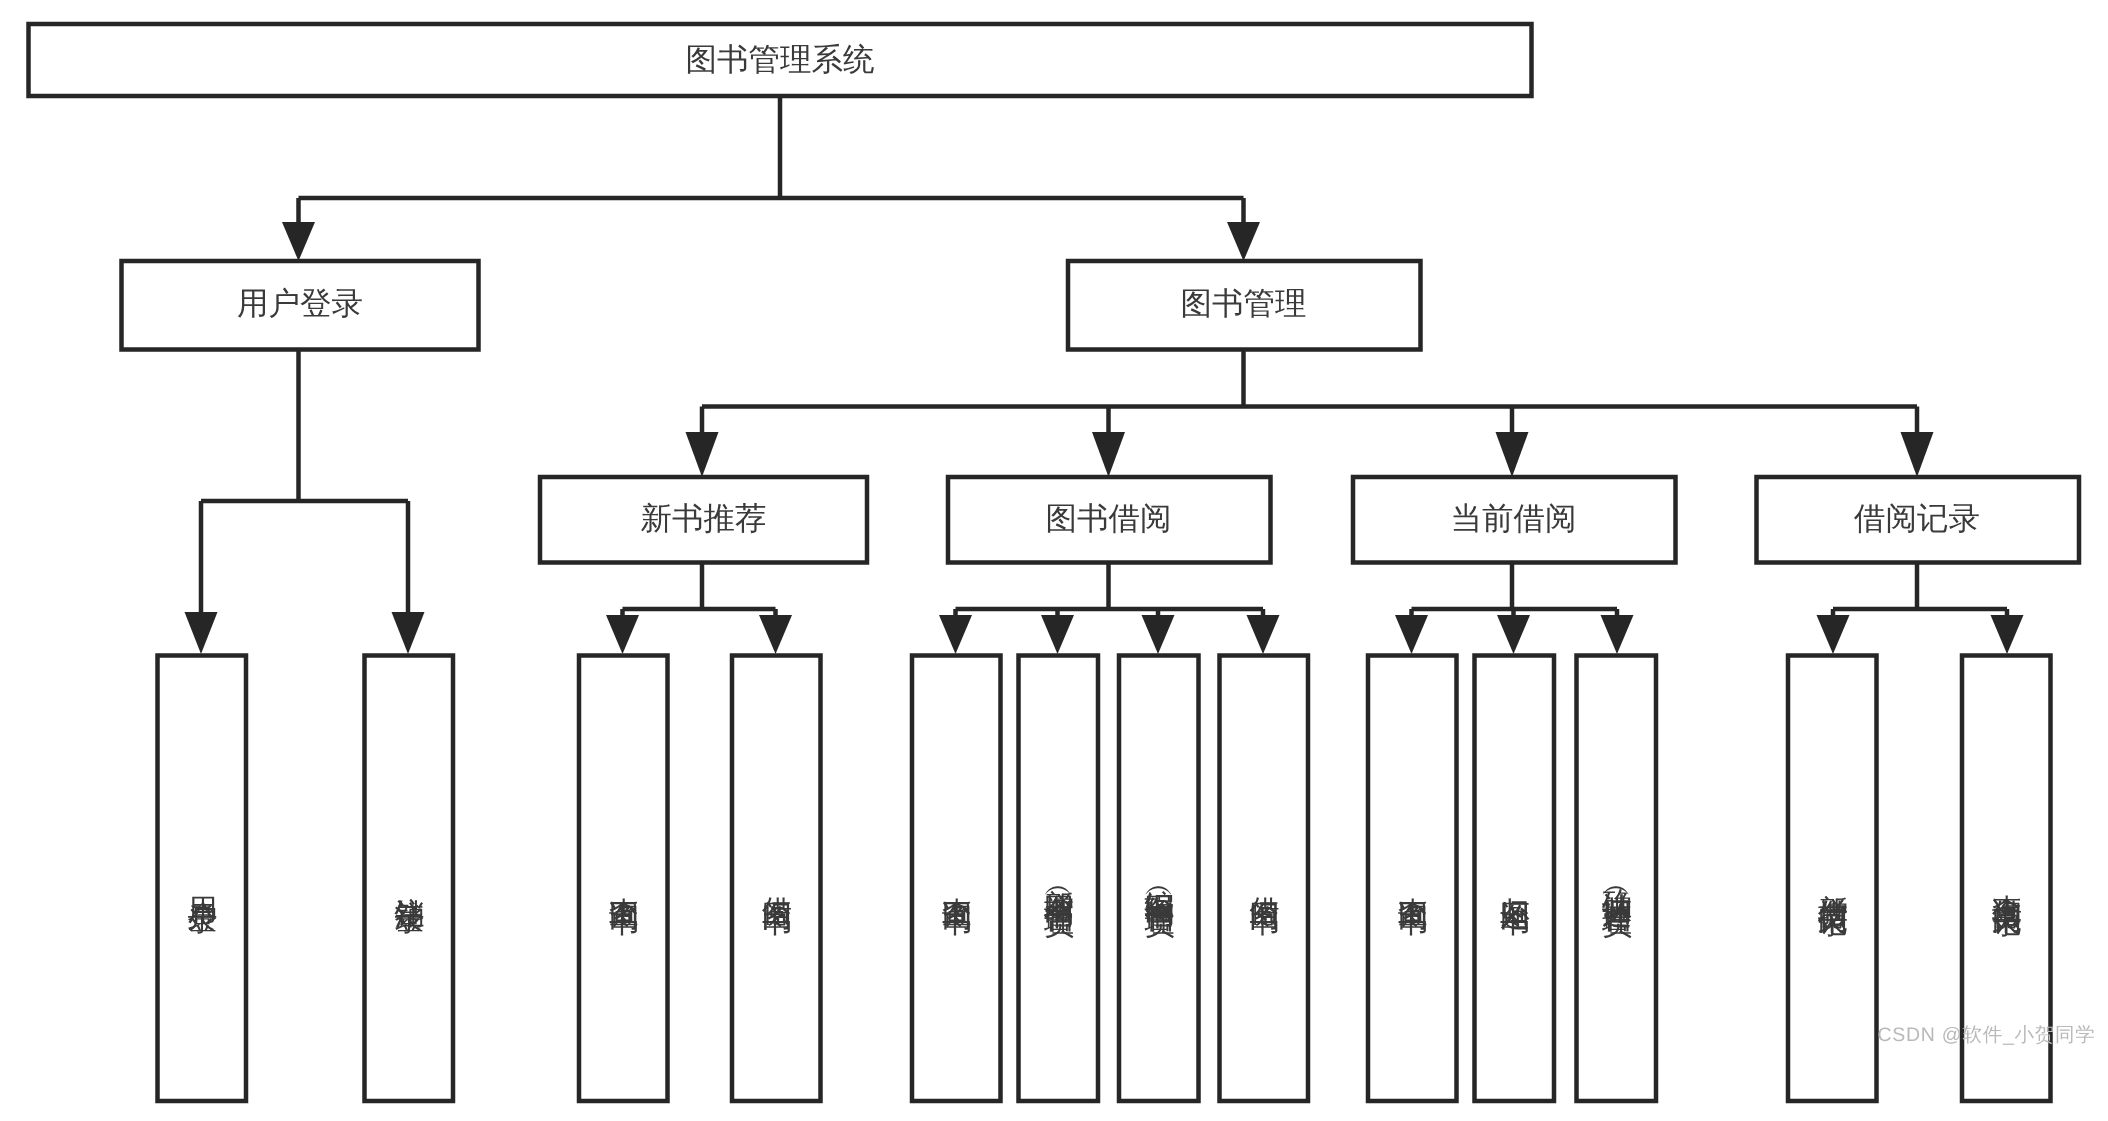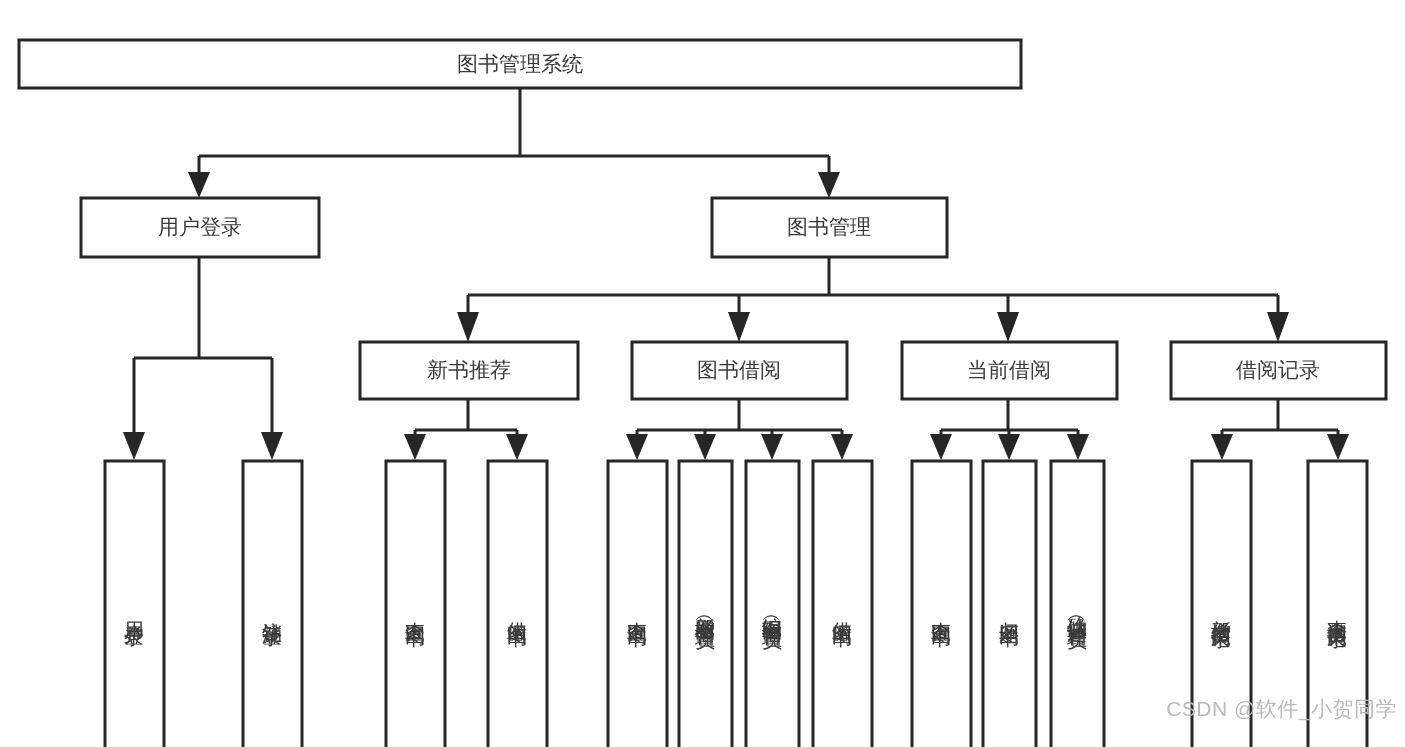--- a/index.html
+++ b/index.html
@@ -11,21 +11,20 @@
     width: 1405px;
     height: 747px;
     font-family: "Liberation Sans", "DejaVu Sans", sans-serif;
     overflow: hidden;
     position: relative;
   }
   #diagram-root {
     position: relative;
     width: 1405px;
     height: 705px;
-    margin-top: 24px;
   }
   svg.flow-svg {
     position: absolute;
     top: 0;
     left: 0;
     width: 1405px;
     height: 747px;
     display: block;
   }
   .node-rect {
@@ -63,21 +62,21 @@
     justify-content: center;
     white-space: nowrap;
     line-height: 1;
     pointer-events: none;
   }
   .watermark {
     position: absolute;
     right: 8px;
     bottom: 6px;
     font-family: "Liberation Sans", "DejaVu Sans", sans-serif;
-    font-size: 21px;
+    font-size: 13px;
     color: #b9b9b9;
     letter-spacing: 0.5px;
     white-space: nowrap;
   }
 </style>
 </head>
 <body>
 
 <div id="diagram-root">
 

